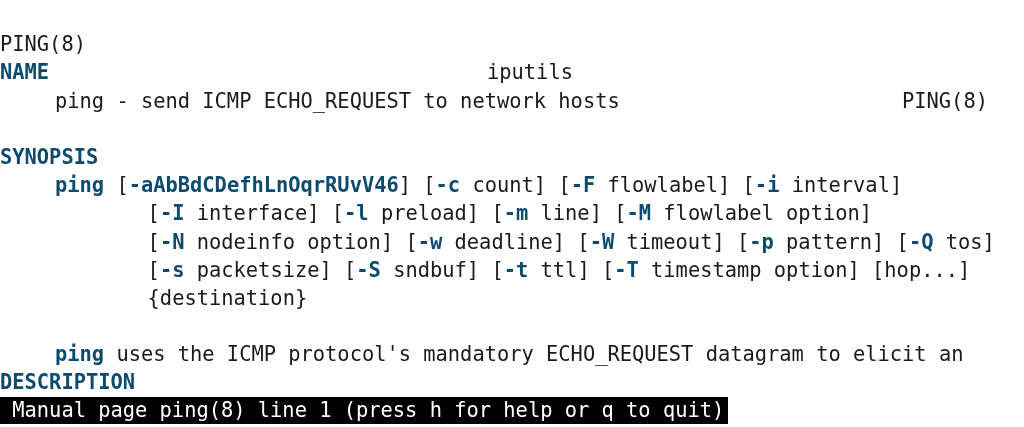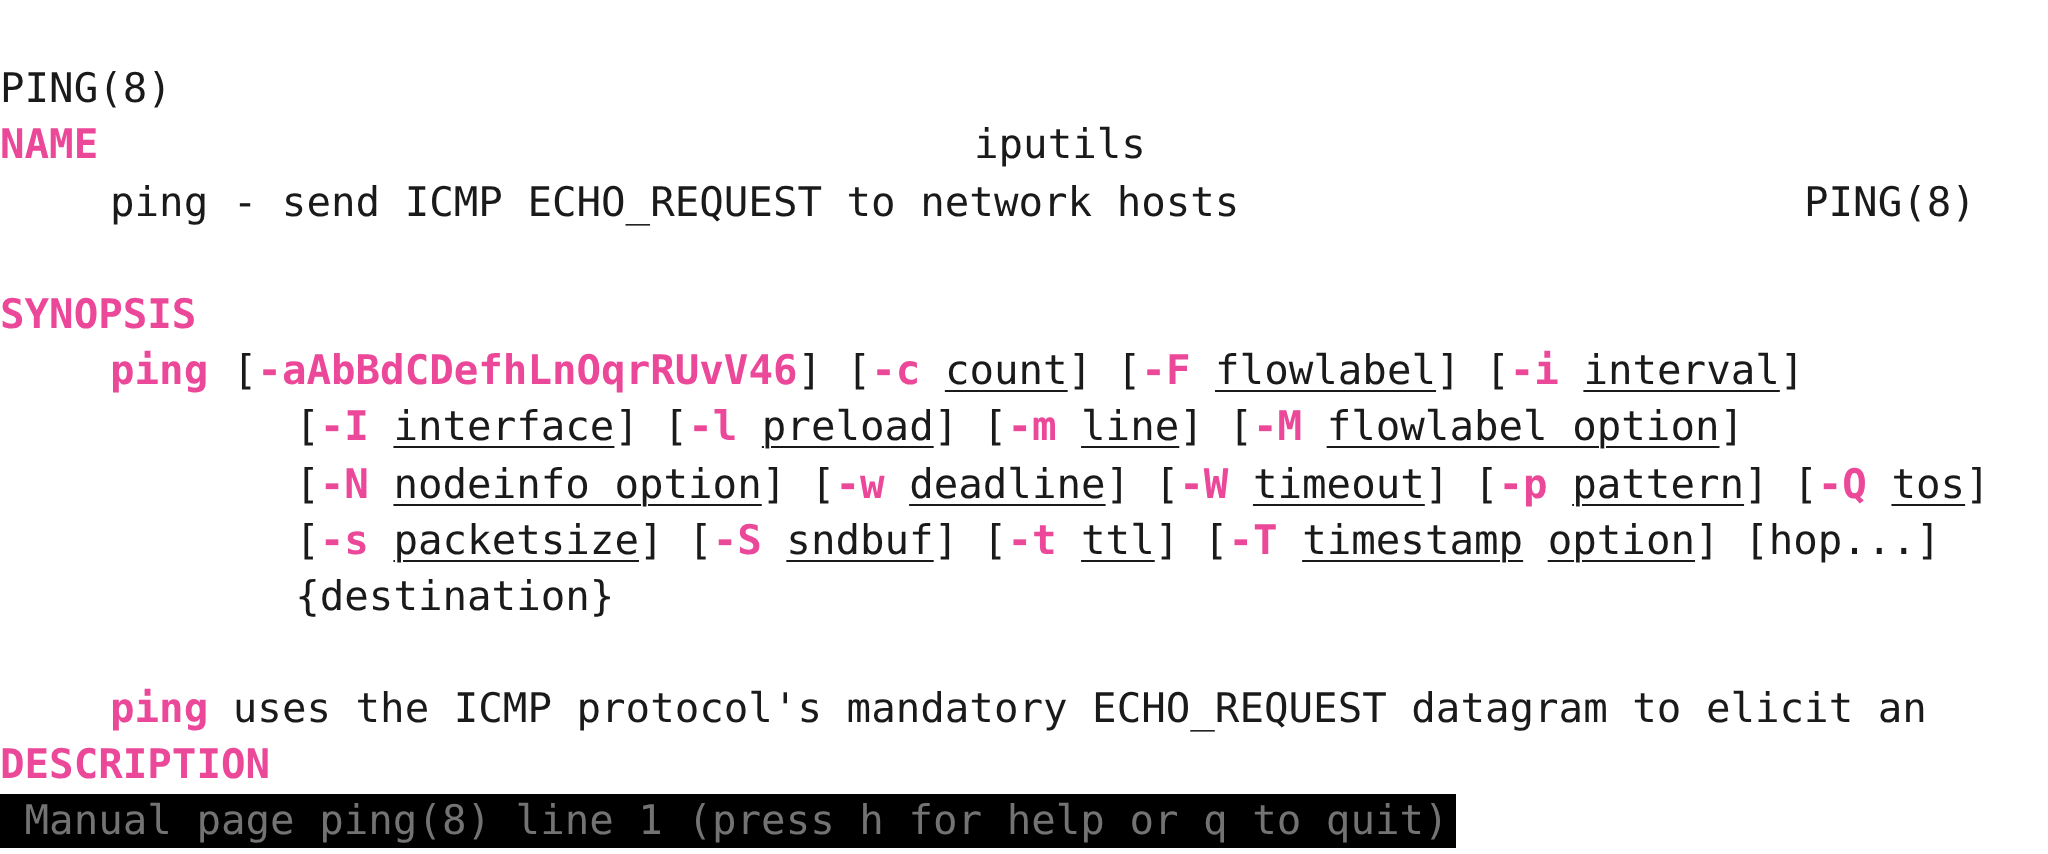--- a/index.html
+++ b/index.html
@@ -20,38 +20,38 @@
     position: absolute;
     left: 0;
     top: 2px;
     width: 891px;
   }
   .line {
     height: 28.2px;
     line-height: 28.2px;
     white-space: pre;
   }
-  .b { font-weight: bold; color: #ec4899; }
-  .u { text-decoration: underline; text-underline-offset: 3px; text-decoration-thickness: 1px; text-align: right; }
+  .b { font-weight: bold; color: #0c4a6e; }
+  .u { text-underline-offset: 3px; text-decoration-thickness: 1px; text-align: right; }
   .ind1 { padding-left: 55px; }
   .ind2 { padding-left: 147.6px; }
   .header {
     position: relative;
   }
   .header .left { position: absolute; left: 0; }
   .header .center { position: absolute; left: 451px; margin-left: 36px; }
   .header .right { position: absolute; left: 902px; }
   .status {
     position: absolute;
     left: 0;
     top: 397px;
     height: 27px;
     line-height: 27px;
     background: #000000;
-    color: #737373;
+    color: #ffffff;
     white-space: pre;
     padding-right: 4px;
     text-align: right;
   }
 </style>
 </head>
 <body>
 
 <div class="term">
 

